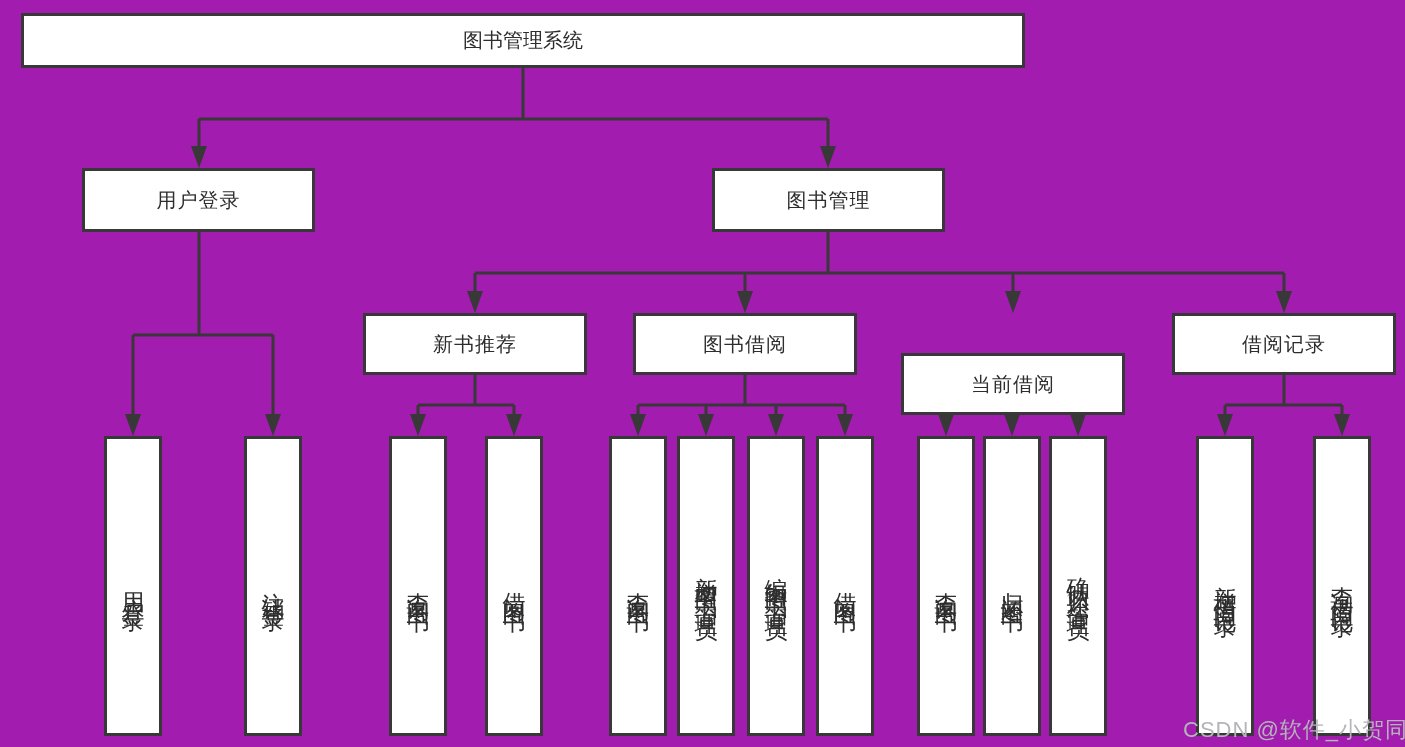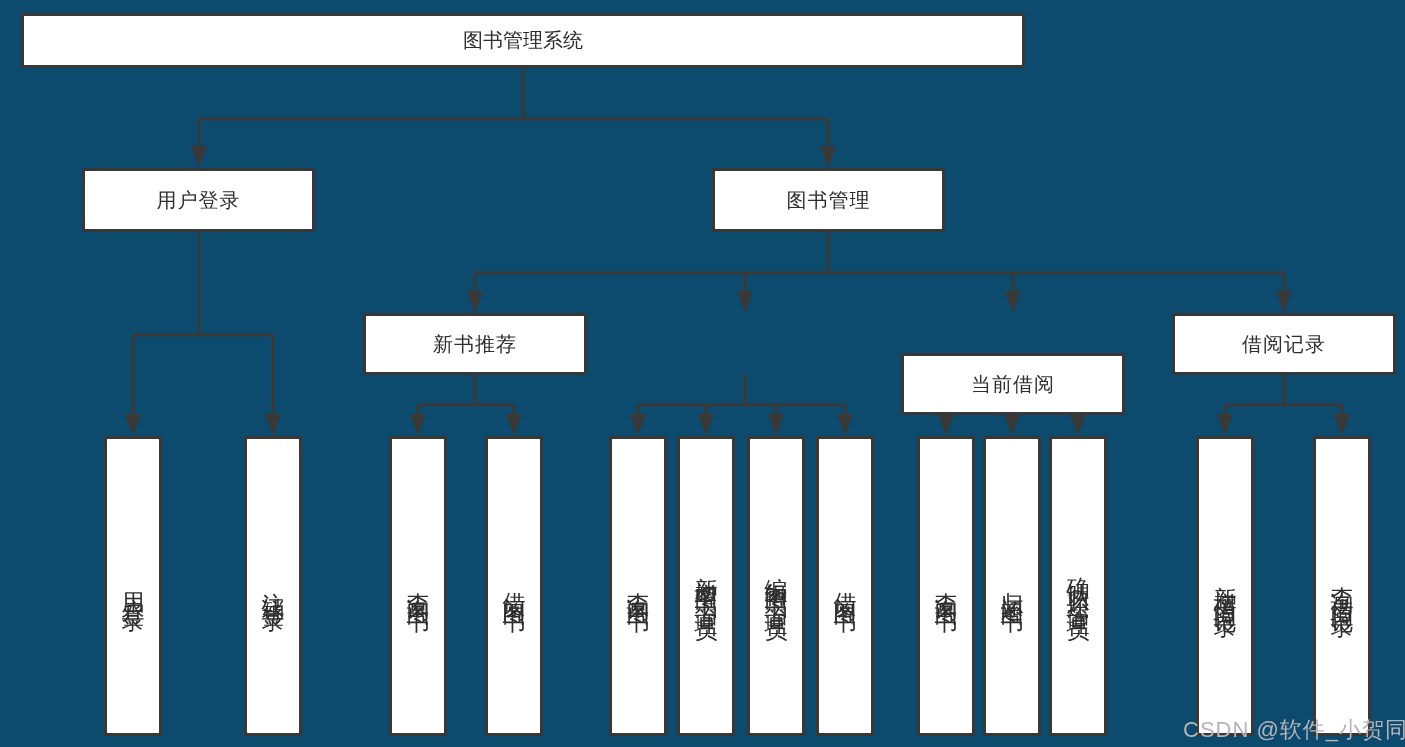--- a/index.html
+++ b/index.html
@@ -1,19 +1,19 @@
 <!DOCTYPE html>
 <html><head>
 <meta charset="utf-8">
 <style>
   html,body{margin:0;padding:0;background:#ffffff;}
   .canvas{
     position:relative;
     width:1405px;height:747px;
-    background:#0c4a6e;
+    background:#a21caf;
     font-family:"Liberation Sans","DejaVu Sans",sans-serif;
     overflow:hidden;
   }
   .connectors{position:absolute;left:0;top:0;width:1405px;height:747px;}
   .node{
     position:absolute;
     background:#ffffff;
     border:3px solid #383838;
     box-sizing:border-box;
     display:flex;align-items:center;justify-content:center;
@@ -91,20 +91,23 @@
   <div class="node hbox" style="left:82px;top:168px;width:233px;height:64px;">
     <span>用户登录</span>
   </div>
   <div class="node hbox" style="left:363px;top:313px;width:224px;height:62px;">
     <span>新书推荐</span>
   </div>
 
   <div class="node hbox" style="left:712px;top:168px;width:233px;height:64px;">
     <span>图书管理</span>
   </div>
+  <div class="node hbox" style="left:633px;top:313px;width:224px;height:62px;">
+    <span>图书借阅</span>
+  </div>
   <div class="node hbox" style="left:901px;top:313px;width:224px;height:62px;margin-top:40px;">
     <span>当前借阅</span>
   </div>
   <div class="node hbox" style="left:1172px;top:313px;width:224px;height:62px;">
     <span>借阅记录</span>
   </div>
 
   <div class="node vbox" style="left:104px;top:436px;width:58px;height:300px;">
     <span>用户登录</span>
   </div>

